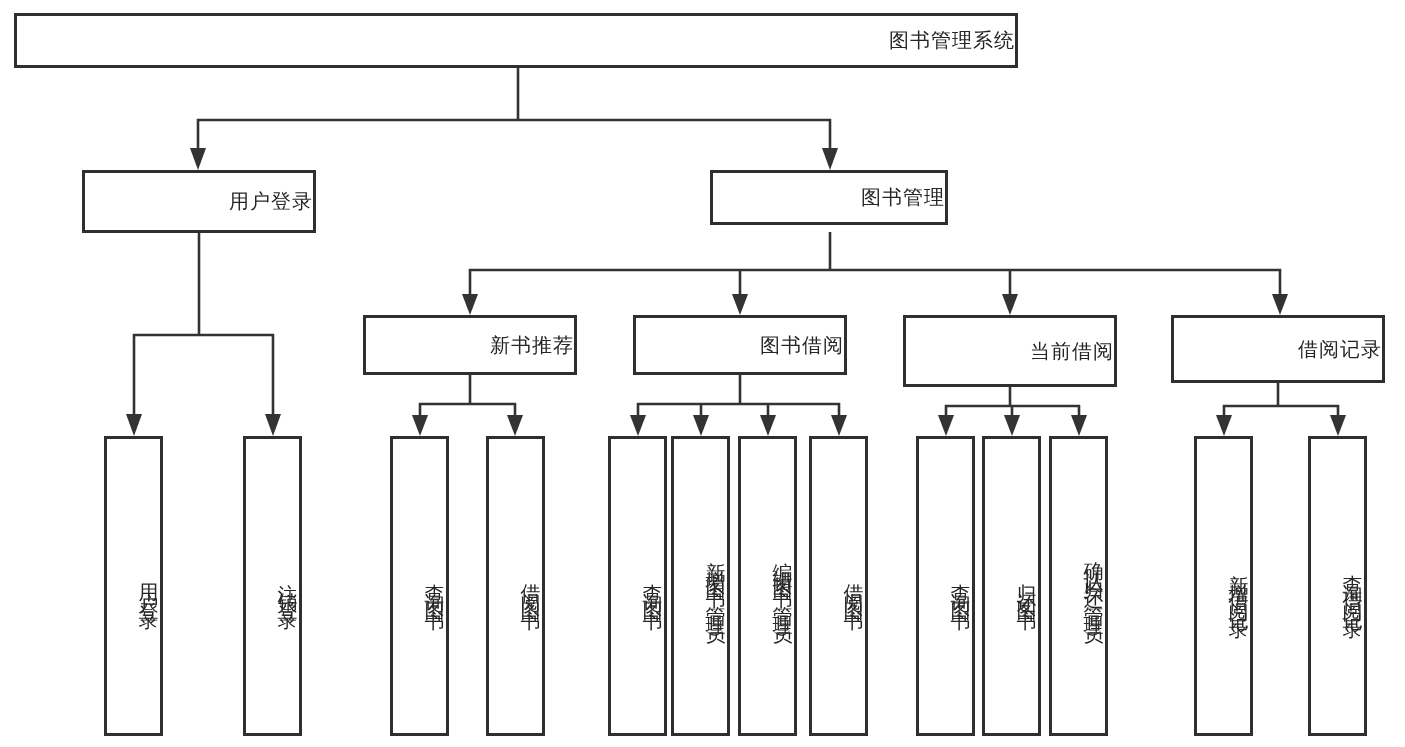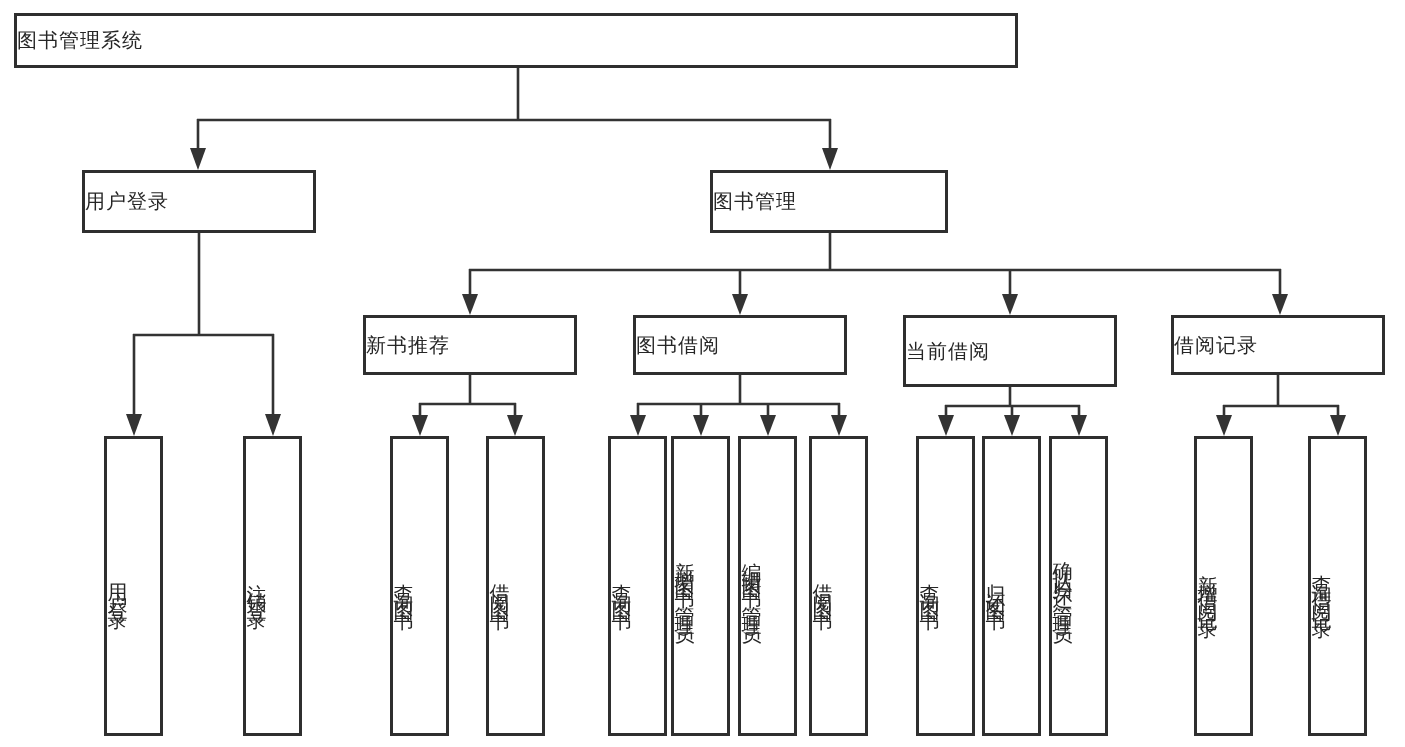--- a/index.html
+++ b/index.html
@@ -30,45 +30,45 @@
     fill: #333333;
     stroke: none;
   }
   .box {
     position: absolute;
     box-sizing: border-box;
     border: 3px solid #2f2f2f;
     background: #ffffff;
     display: flex;
     align-items: center;
-    justify-content: flex-start;
+    justify-content: flex-end;
     z-index: 2;
     color: #262626;
   }
   .box .lbl {
     font-size: 20px;
     letter-spacing: 1px;
     white-space: nowrap;
   }
   .leaf .lbl {
     writing-mode: vertical-rl;
     text-orientation: mixed;
     white-space: normal;
     letter-spacing: 9px;
     font-size: 20px;
     line-height: 1.1;
   }
   
   .n-root   { left: 14px;  top: 13px;  width: 1004px; height: 55px; }
   .n-user   { left: 82px;  top: 170px; width: 234px;  height: 63px; }
-  .n-book   { left: 710px; top: 170px; width: 238px;  height: 63px; }
+  .n-book   { left: 710px; top: 170px; width: 238px;  height: 55px; }
   .n-sec0   { left: 363px; top: 315px; width: 214px;  height: 60px; }
   .n-sec1   { left: 633px; top: 315px; width: 214px;  height: 60px; }
   .n-sec2   { left: 903px; top: 315px; width: 214px;  height: 72px; }
-  .n-sec3   { left: 1171px;top: 315px; width: 214px;  height: 60px; }
+  .n-sec3   { left: 1171px;top: 315px; width: 214px;  height: 68px; }
   .leaf     { top: 436px;  width: 59px; height: 300px; }
   .l-u0 { left: 104px; }
   .l-u1 { left: 243px; }
   .l-a0 { left: 390px; }
   .l-a1 { left: 486px; }
   .l-b0 { left: 608px; }
   .l-b1 { left: 671px; }
   .l-b2 { left: 738px; }
   .l-b3 { left: 809px; }
   .l-c0 { left: 916px; }

